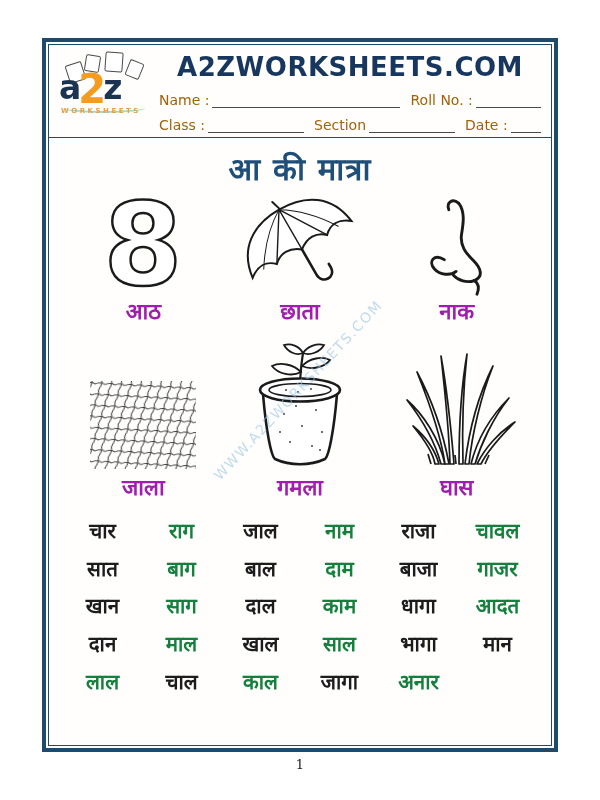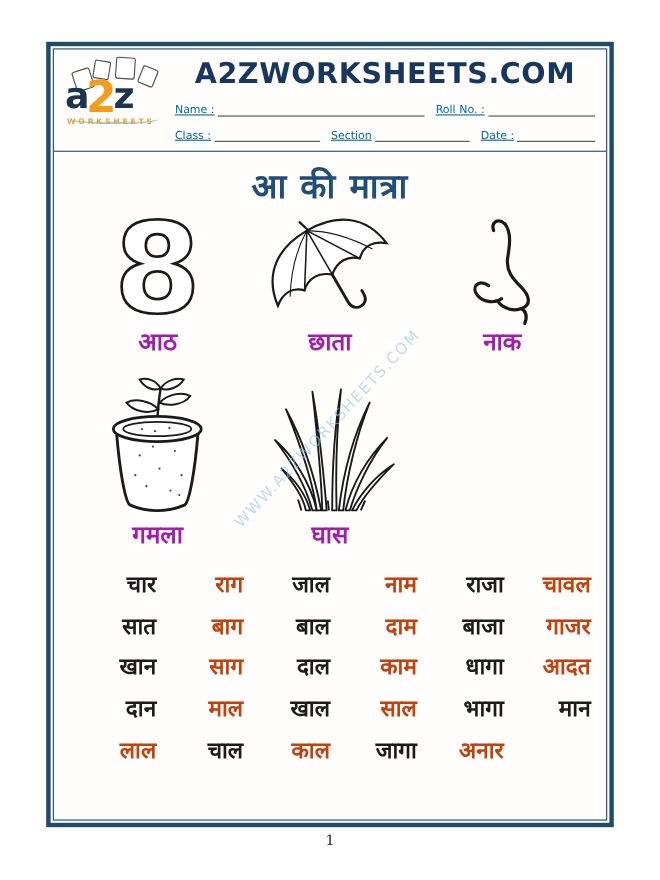--- a/index.html
+++ b/index.html
@@ -39,22 +39,22 @@
   .logo-swoosh{
     position:absolute;left:6px;top:52px;width:82px;height:8px;
     border-bottom:2.5px solid #7fd0c8;border-radius:50%;opacity:.8;
   }
   .header-right{flex:1;display:flex;flex-direction:column;padding-left:6px;}
   .site-title{
     text-align:center;font-size:26px;font-weight:800;color:#17375e;
     letter-spacing:.5px;line-height:1.15;margin-top:2px;
   }
   .field-row{
-    display:flex;align-items:flex-end;font-size:10px;color:#0369a1;
-    margin-top:9px;white-space:nowrap;text-decoration:underline;
+    display:flex;align-items:flex-end;font-size:14px;color:#a16207;
+    margin-top:9px;white-space:nowrap;
   }
   .field-row .lbl{margin-right:3px;}
   .blank{border-bottom:1.2px solid #4a4a4a;height:13px;display:inline-block;}
   .name-line{width:188px;margin-right:10px;}
   .roll-line{flex:1;}
   .class-line{width:96px;margin-right:10px;}
   .section-line{width:86px;margin-right:10px;}
   .date-line{flex:1;}
   
   .ws-title{
@@ -69,25 +69,25 @@
   }
   .row1 .pic-cell{height:134px;}
   .row2 .pic-cell{height:166px;margin-top:6px;}
   svg{overflow:visible;}
   
   .word-grid{
     display:grid;grid-template-columns:repeat(6,1fr);
     padding:14px 14px 0 14px;row-gap:9px;
   }
   .word{
-    text-align:right;font-size:20.5px;font-weight:800;line-height:1.4;
+    text-align:center;font-size:20.5px;font-weight:800;line-height:1.4;
     white-space:nowrap;
   }
   .wk{color:#1c1c1c;}
-  .wb{color:#c2410c;}
+  .wb{color:#15803d;}
   
   .watermark{
     position:absolute;left:128px;top:382px;width:340px;text-align:center;
     transform:rotate(-47deg);color:rgba(150,195,225,.6);
     font-size:14px;letter-spacing:1.5px;pointer-events:none;z-index:5;
   }
   
   .page-num{
     position:absolute;left:0;top:757px;width:600px;text-align:center;
     font-family:"DejaVu Serif",serif;font-size:13px;color:#222;
@@ -156,20 +156,32 @@
             <path d="M 52,8 C 59,17 57,30 55,42 C 53,55 60,63 68,71 C 77,80 79,89 69,93 C 61,96 51,93 46,87"></path>
             <path d="M 69,93 C 75,97 74,103 72,108"></path>
             <path d="M 36,70 C 25,63 18,72 25,80 C 31,87 43,88 49,83"></path>
           </g>
         </svg>
         <div class="pic-label">नाक</div>
       </div>
     </div>
 
     <div class="pic-grid row2">
+      <div class="pic-cell">
+        <svg width="112" height="94" viewBox="0 0 112 94">
+          <defs>
+            <pattern id="netp" width="10" height="11" patternUnits="userSpaceOnUse" patternTransform="skewX(-14) rotate(3)">
+              <path d="M0,5.5 Q5,2.8 10,5.5" fill="none" stroke="#3a3a3a" stroke-width="1"></path>
+              <path d="M5,0 Q7.6,5.5 5,11" fill="none" stroke="#3a3a3a" stroke-width="1"></path>
+            </pattern>
+          </defs>
+          <rect x="3" y="3" width="106" height="88" fill="url(#netp)"></rect>
+        </svg>
+        <div class="pic-label">जाला</div>
+      </div>
       <div class="pic-cell">
         <svg width="140" height="132" viewBox="0 0 140 132">
           <g stroke="#1a1a1a" stroke-linecap="round">
             <path d="M 70,48 C 70,36 71,26 73,13" fill="none" stroke-width="2.2"></path>
             <path d="M 73,13 C 78,6 87,3 94,5 C 90,12 80,16 73,13 Z" fill="#fff" stroke-width="1.8"></path>
             <path d="M 73,13 C 69,6 61,3 54,5 C 58,12 66,16 73,13 Z" fill="#fff" stroke-width="1.8"></path>
             <path d="M 72,26 C 80,18 92,16 100,20 C 94,28 80,30 72,26 Z" fill="#fff" stroke-width="1.8"></path>
             <path d="M 71,32 C 63,24 50,22 42,26 C 48,34 62,37 71,32 Z" fill="#fff" stroke-width="1.8"></path>
             <path d="M 33,54 C 36,90 41,116 45,119 C 60,126 80,126 95,119 C 99,116 104,90 107,54 Z" fill="#fff" stroke-width="2.6"></path>
             <ellipse cx="70" cy="50" rx="40" ry="11.5" fill="#fff" stroke-width="2.6"></ellipse>

